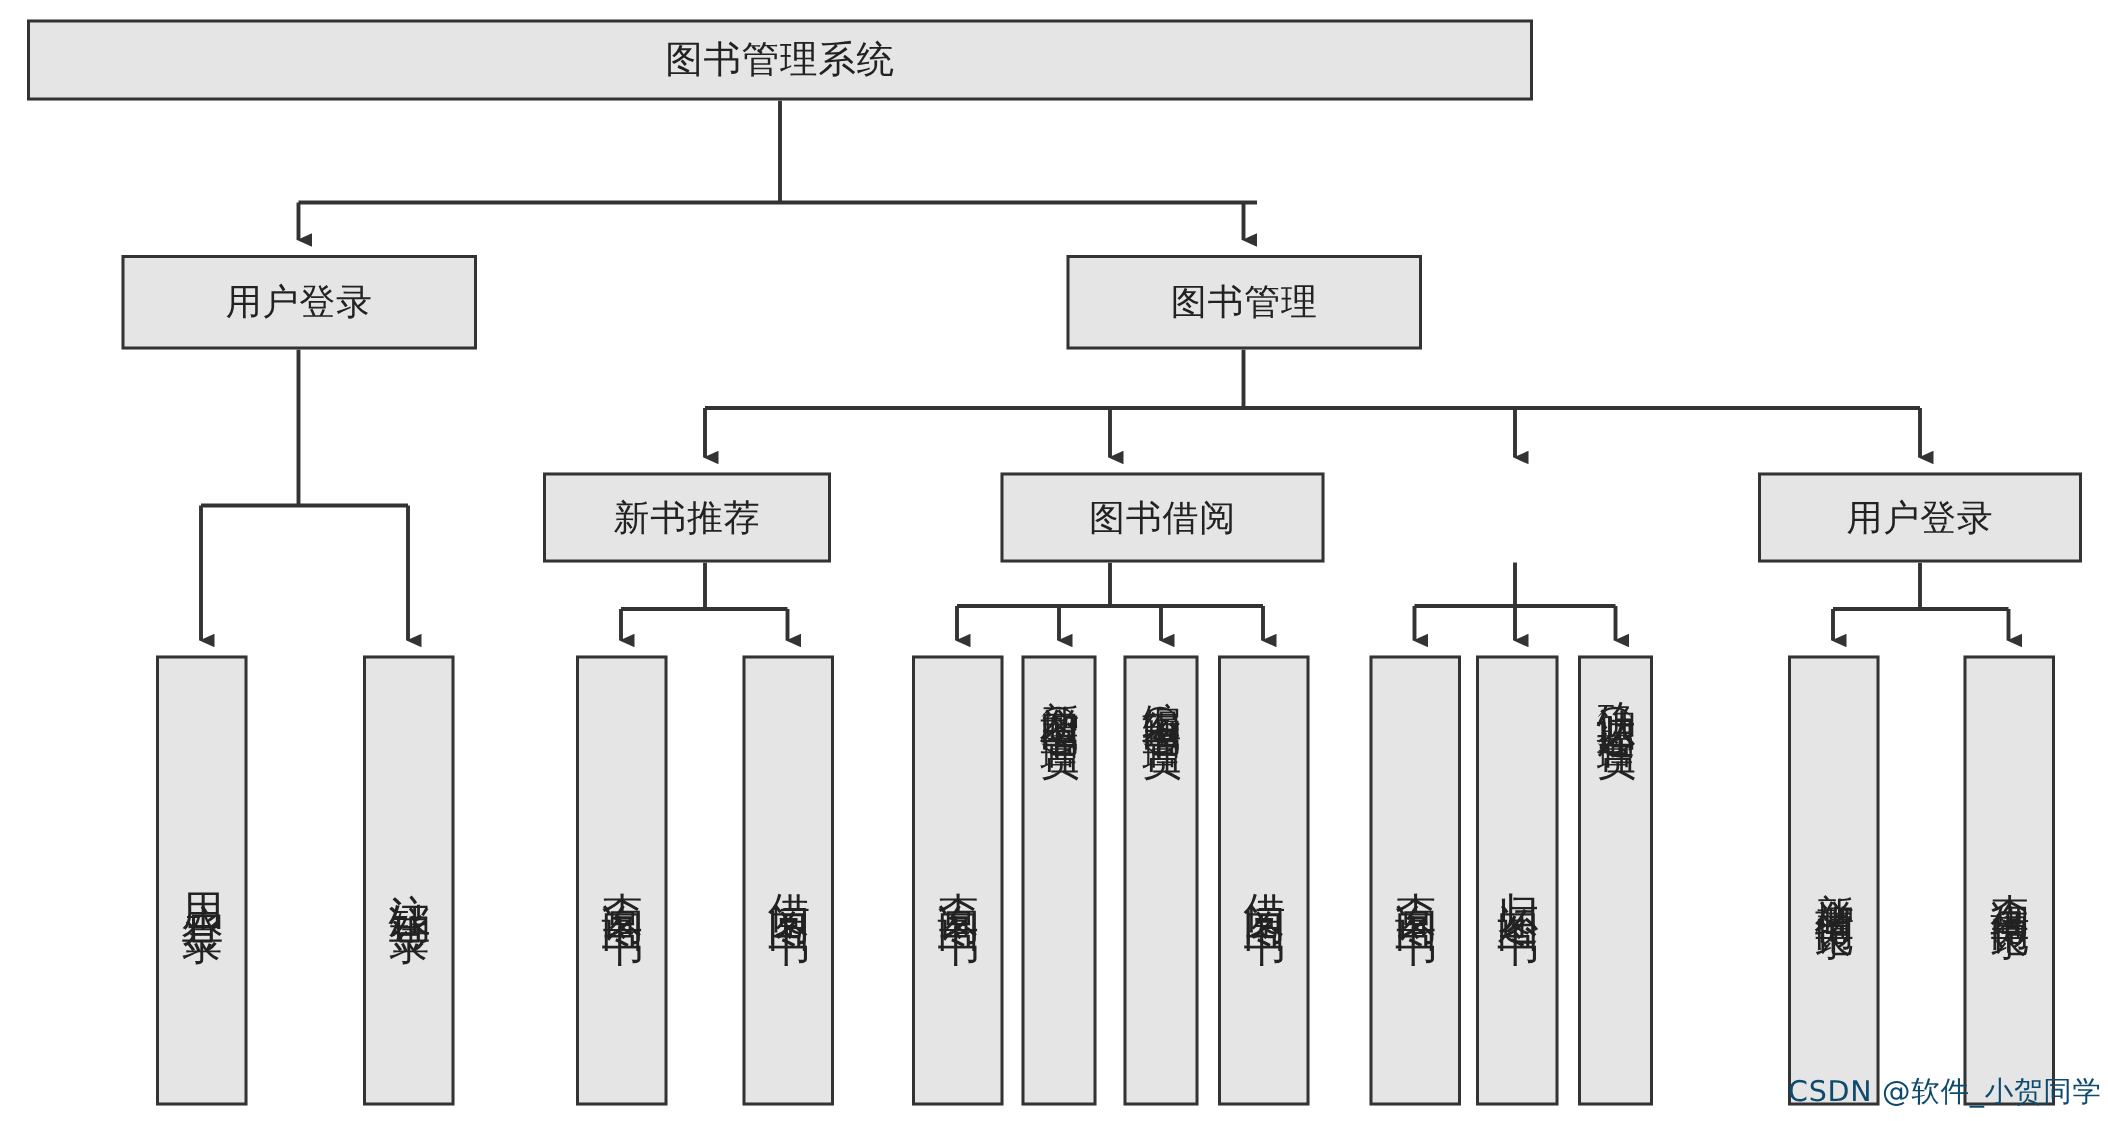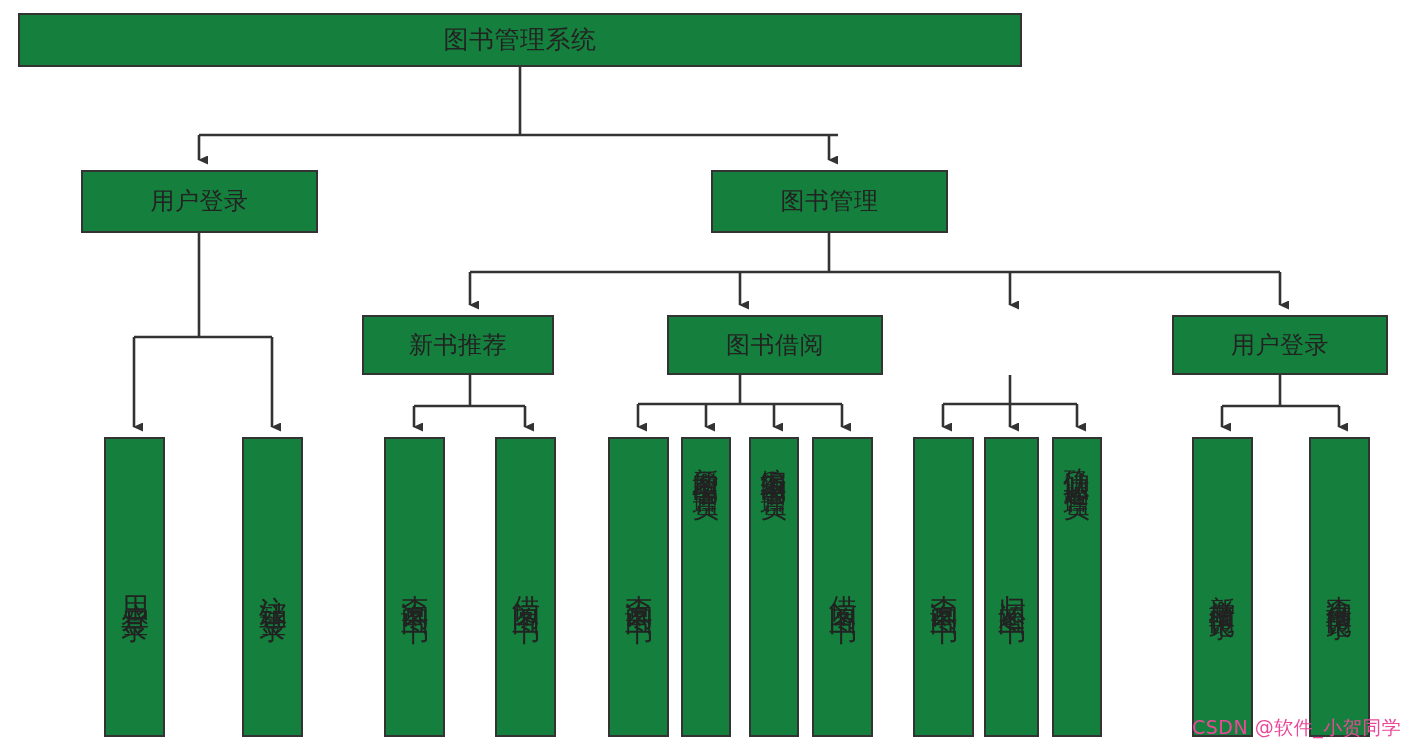--- a/index.html
+++ b/index.html
@@ -23,21 +23,21 @@
     position: absolute;
     left: 0;
     top: 0;
     width: 1405px;
     height: 747px;
     pointer-events: none;
   }
   .node {
     position: absolute;
     box-sizing: border-box;
-    background: #15803d;
+    background: #e5e5e5;
     border: 2.5px solid #333333;
     display: flex;
     align-items: center;
     justify-content: center;
     color: #222222;
     z-index: 3;
   }
   .node .node-label {
     display: block;
     text-align: center;
@@ -69,21 +69,21 @@
   .node.vert.tall-text .node-label {
     font-size: 26px;
     letter-spacing: 4px;
   }
   .node.vert.mid-start {
     align-items: center;
     padding-top: 0;
   }
   .watermark {
     position: absolute;
-    color: #ec4899;
+    color: #0c4a6e;
     font-size: 19px;
     white-space: nowrap;
     z-index: 6;
     letter-spacing: 0.5px;
   }
 </style>
 </head>
 <body>
 
 <div id="diagram-canvas">

